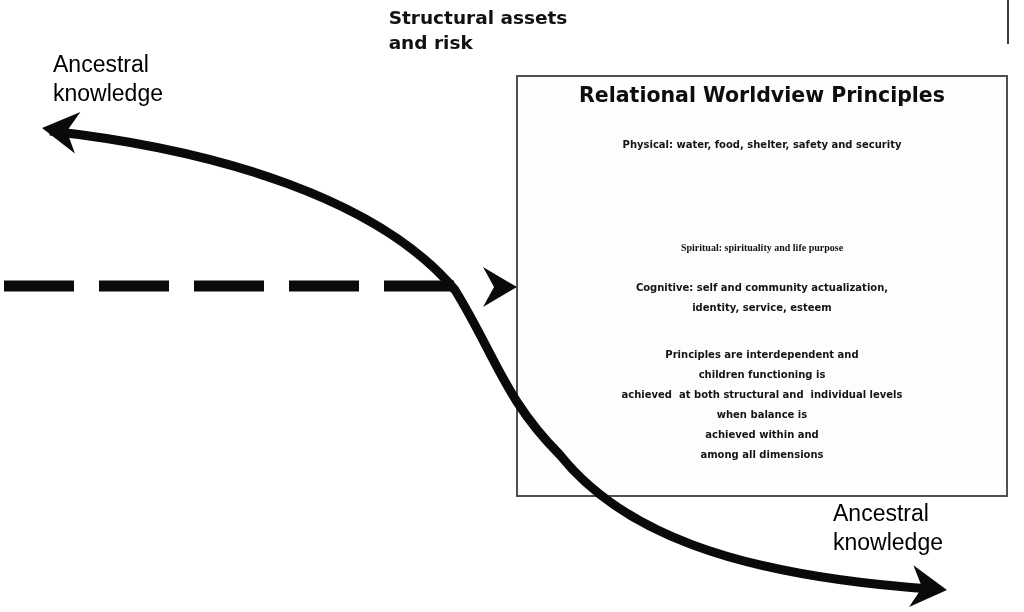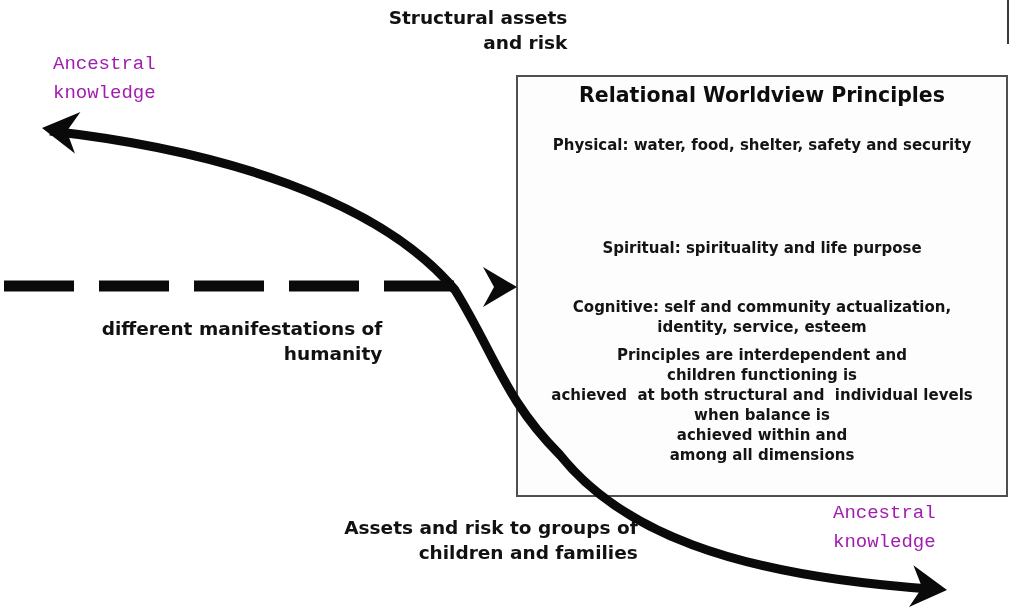--- a/index.html
+++ b/index.html
@@ -14,29 +14,29 @@
   }
   .lbl {
     position: absolute;
     white-space: pre;
     font-weight: bold;
     font-size: 18.5px;
     line-height: 25px;
     color: #111111;
   }
   .lbl.centered {
-    text-align: right;
+    text-align: left;
     transform: translateX(-50%);
   }
   .lbl.light {
-    font-family: Liberation Mono, monospace;
+    font-family: Liberation Sans, sans-serif;
     font-weight: 400;
-    font-size: 19px;
+    font-size: 23px;
     line-height: 29px;
-    color: #a21caf;
+    color: #000000;
   }
   .principles-box {
     position: absolute;
     left: 516px;
     top: 75px;
     width: 492px;
     height: 422px;
     border: 2px solid #4f4f4f;
     background: #fdfdfd;
     box-sizing: border-box;
@@ -52,28 +52,28 @@
     font-size: 20.5px;
     color: #0d0d0d;
   }
   .principles-box .box-item {
     position: absolute;
     left: 0;
     width: 100%;
     text-align: center;
     white-space: pre;
     font-weight: bold;
-    font-size: 15px;
+    font-size: 10px;
     line-height: 20px;
     color: #141414;
   }
   .box-item.i0 { top: 58px; }
   .box-item.i1 { top: 103px; }
-  .box-item.i2 { top: 161px; }
-  .box-item.i3 { top: 201px; margin-top: 19px; }
+  .box-item.i2 { top: 161px; font-family: Liberation Serif, serif; }
+  .box-item.i3 { top: 201px; }
   .box-item.i4 { top: 268px; }
   .arrow-layer {
     position: absolute;
     left: 0; top: 0;
     width: 1024px; height: 612px;
     pointer-events: none;
   }
   .arrow-layer path { stroke-linecap: butt; }
   .edge-artifact {
     position: absolute;
@@ -87,25 +87,21 @@
 
 <div class="stage">
 
   <div class="lbl centered" style="left:478px; top:5px;">Structural assets
 and risk</div>
 
   <div class="lbl light" style="left:53px; top:50px;">Ancestral
 knowledge</div>
 
 
-  <div class="lbl centered" style="left:242px; top:316px;">different manifestations of
-humanity</div>
 
-  <div class="lbl centered" style="left:491px; top:515px;">Assets and risk to groups of
-children and families</div>
 
   <div class="lbl light" style="left:833px; top:499px;">Ancestral
 knowledge</div>
 
   <div class="principles-box">
     <div class="box-title">Relational Worldview Principles</div>
     <div class="box-item i0">Physical: water, food, shelter, safety and security</div>
     <div class="box-item i2">Spiritual: spirituality and life purpose</div>
     <div class="box-item i3">Cognitive: self and community actualization,
 identity, service, esteem</div>

